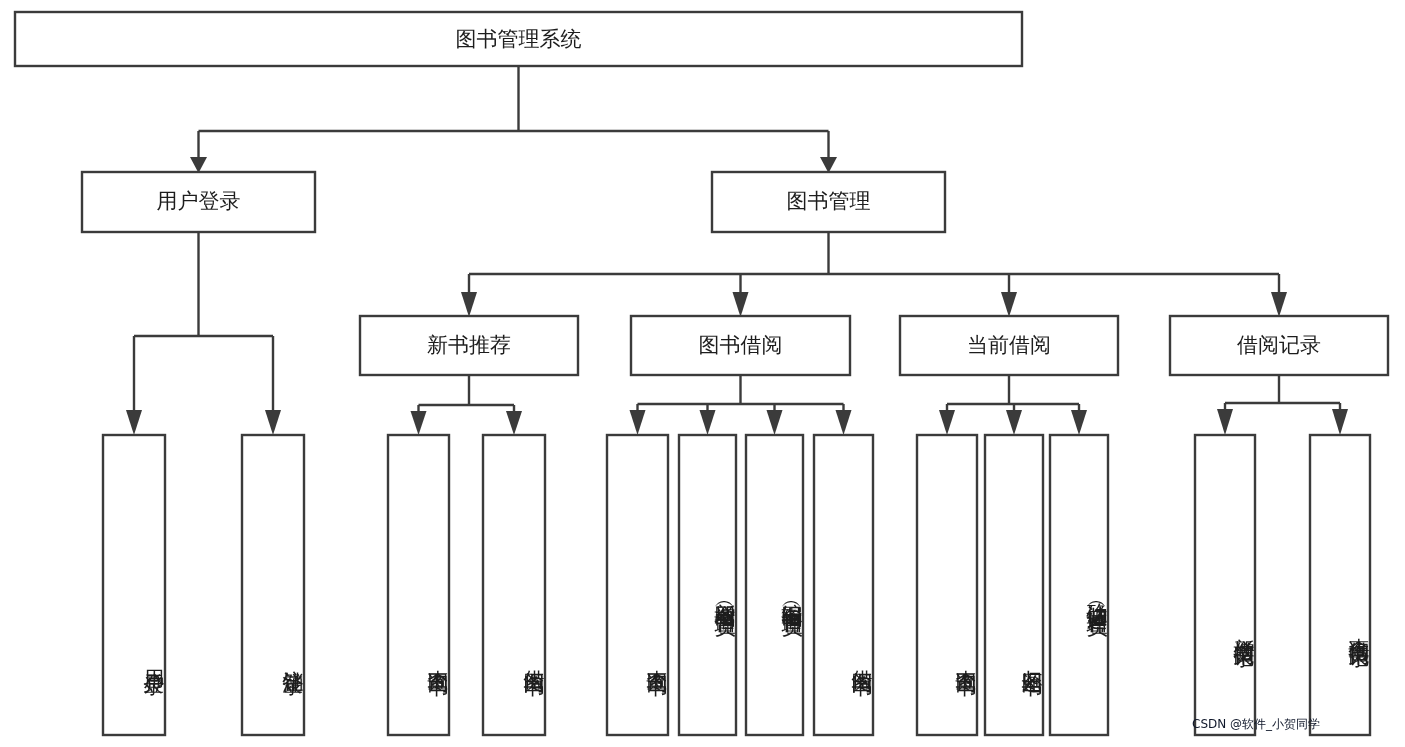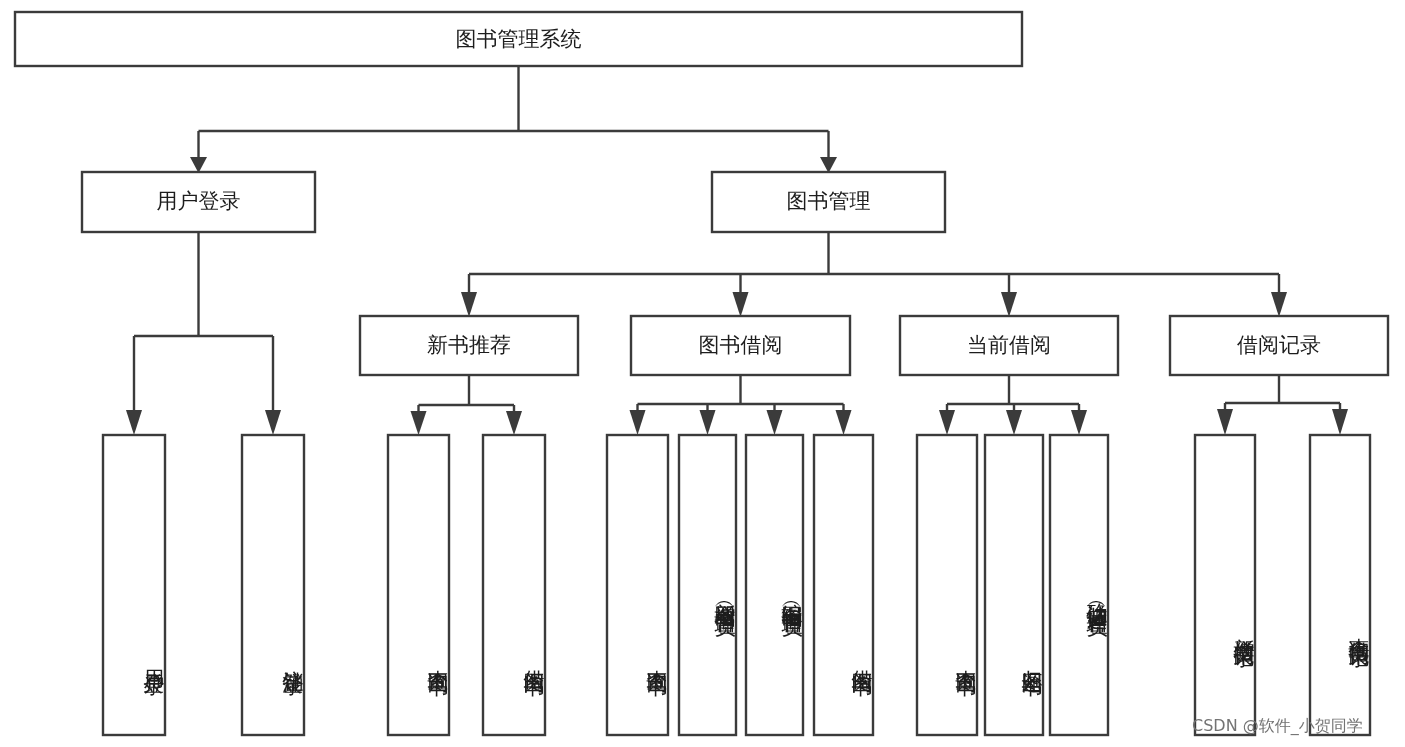--- a/index.html
+++ b/index.html
@@ -58,22 +58,22 @@
     letter-spacing: 2px;
     display: flex;
     align-items: flex-start;
     justify-content: center;
     white-space: nowrap;
     pointer-events: none;
   }
   .watermark {
     position: absolute;
     font-family: "DejaVu Sans", "Liberation Sans", sans-serif;
-    font-size: 16px;
-    color: #737373;
+    font-size: 12px;
+    color: #0f172a;
     white-space: nowrap;
     left: 1192px;
     top: 716px;
   }
 </style>
 </head>
 <body>
 
 <div id="diagram-root">
 

